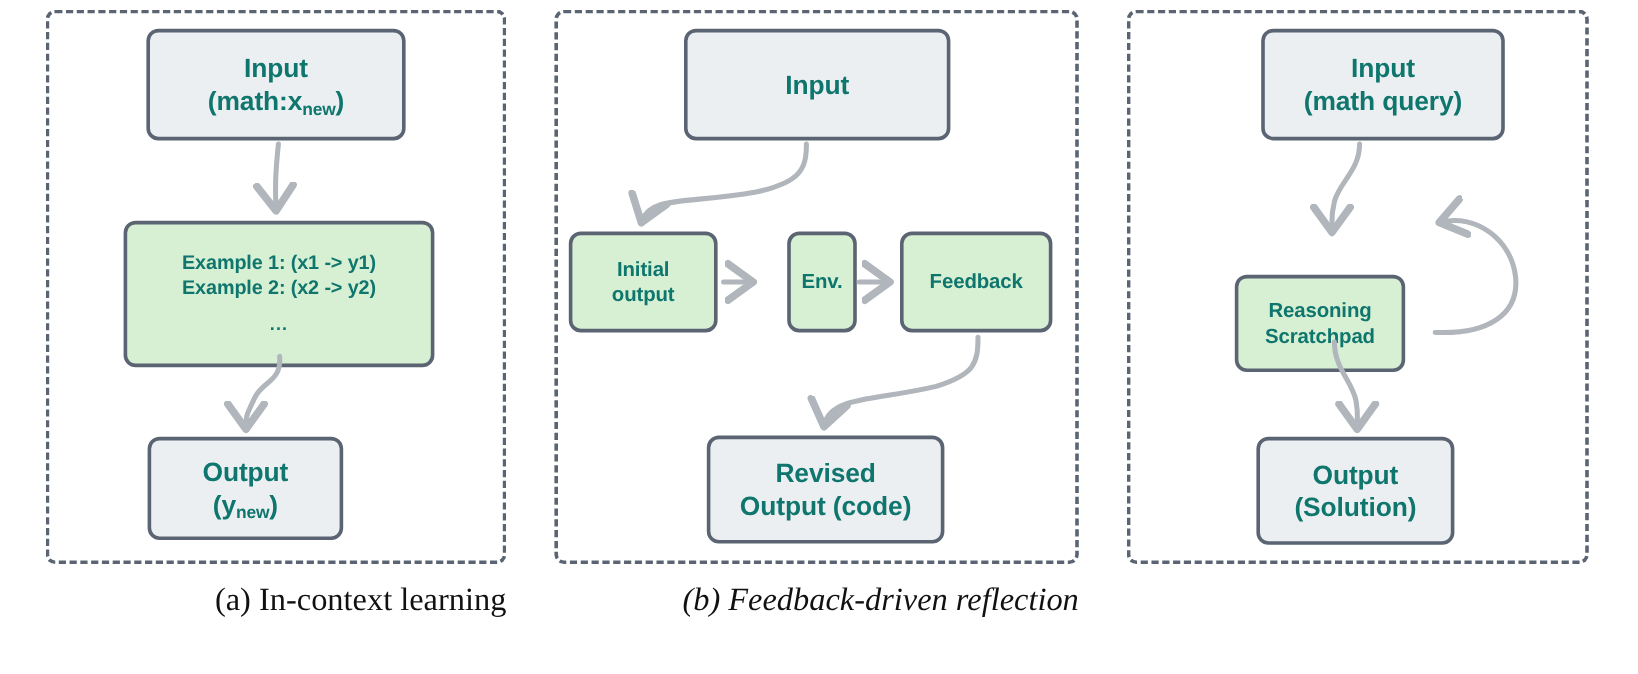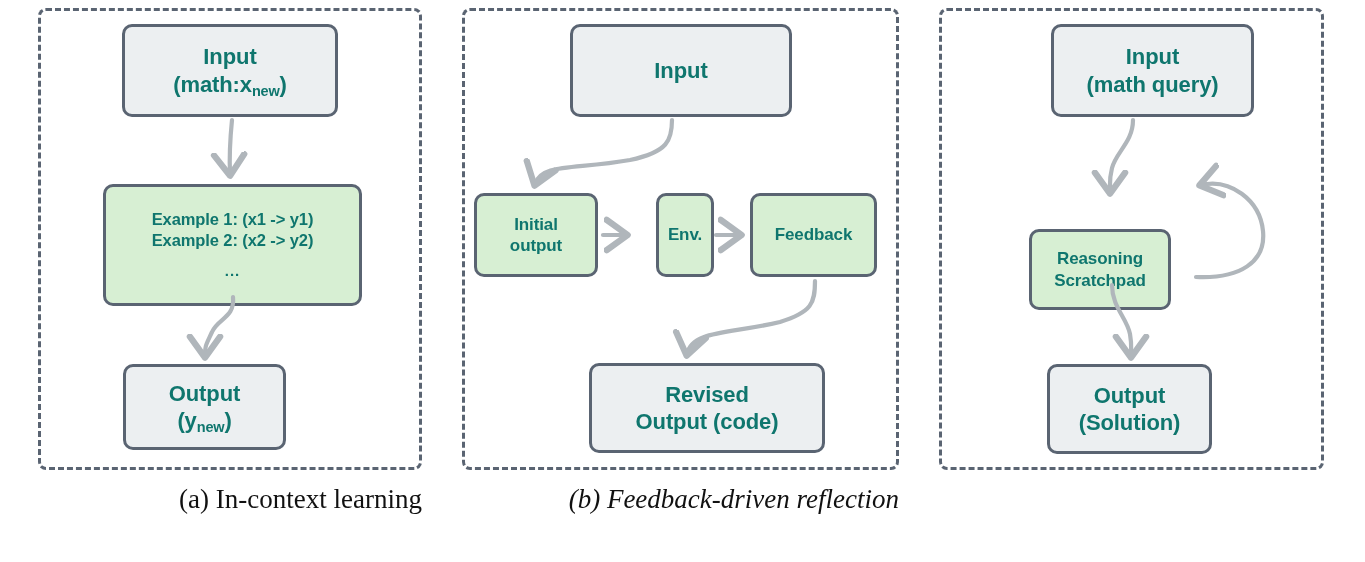--- a/index.html
+++ b/index.html
@@ -61,21 +61,21 @@
   #a-input      { left: 122px; top: 24px;  width: 216px; height: 93px;  font-size: 22px; }
   #a-examples   { left: 103px; top: 184px; width: 259px; height: 122px; font-size: 16.5px; }
   #a-examples .dots { font-size: 15px; margin-top: 12px; letter-spacing: 1px; }
   #a-output     { left: 123px; top: 364px; width: 163px; height: 86px;  font-size: 22px; }
 
   
   #b-input      { left: 570px; top: 24px;  width: 222px; height: 93px;  font-size: 22px; }
   #b-initial    { left: 474px; top: 193px; width: 124px; height: 84px;  font-size: 17px; }
   #b-env        { left: 636px; top: 193px; width: 58px;  height: 84px;  font-size: 17px; margin-left: 20px; }
   #b-feedback   { left: 750px; top: 193px; width: 127px; height: 84px;  font-size: 17px; }
-  #b-revised    { left: 589px; top: 363px; width: 236px; height: 90px;  font-size: 22px; }
+  #b-revised    { left: 589px; top: 363px; width: 198px; height: 90px;  font-size: 22px; }
 
   
   #c-input      { left: 1051px; top: 24px;  width: 203px; height: 93px; font-size: 22px; }
   #c-scratch    { left: 1029px; top: 201px; width: 142px; height: 81px; font-size: 17px; margin-top: 28px; }
   #c-output     { left: 1047px; top: 364px; width: 165px; height: 90px; font-size: 22px; }
 
   .arrows {
     position: absolute;
     left: 0; top: 0;
     width: 1365px; height: 562px;

